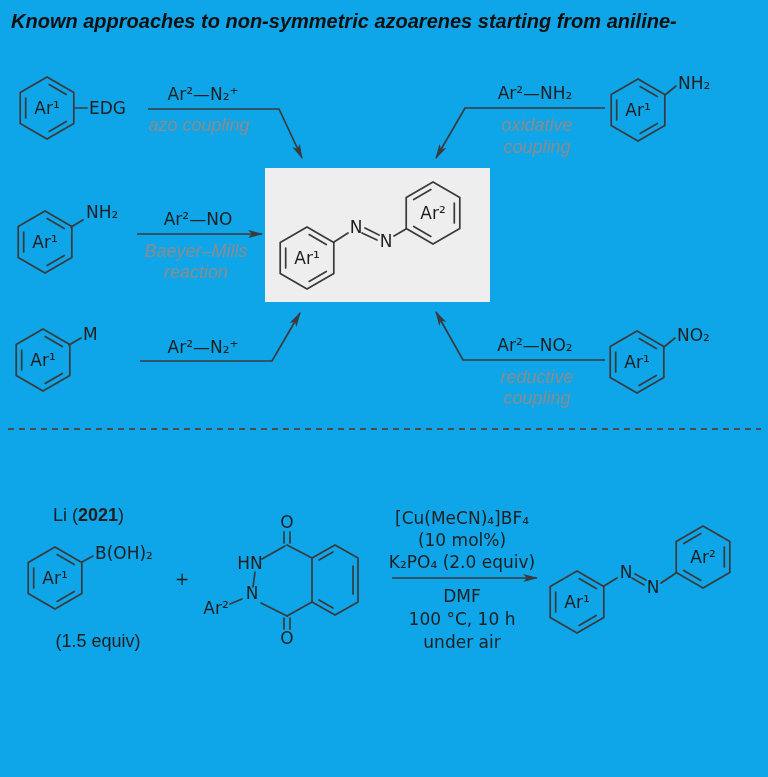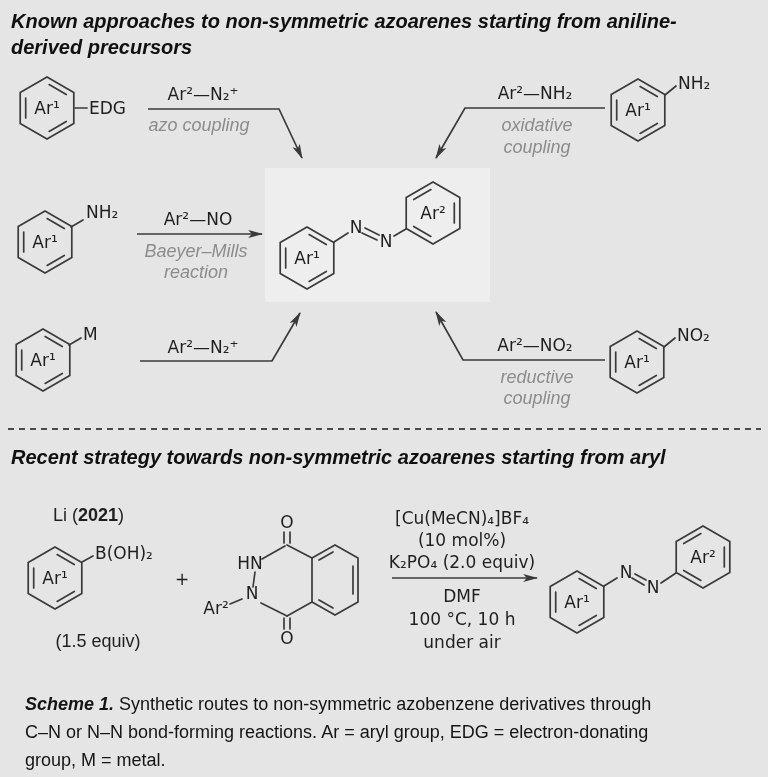--- a/index.html
+++ b/index.html
@@ -1,16 +1,16 @@
 <!DOCTYPE html>
 <html><head>
 <meta charset="utf-8">
 <style>
   html,body{margin:0;padding:0;background:#fff;}
-  #fig{position:relative;width:768px;height:777px;background:#e5e5e5;
+  #fig{position:relative;width:768px;height:777px;background:#0ea5e9;
        font-family:"Liberation Sans",sans-serif;color:#1f1f1f;overflow:hidden;}
   .heading{position:absolute;left:11px;width:750px;
            font:italic bold 20px/26px "Liberation Sans",sans-serif;color:#101010;}
   #heading1{top:8px;}
   #heading2{top:444px;}
   svg.scheme{position:absolute;left:0;}
   #svg1{top:60px;}
   #svg2{top:488px;}
   .bond{stroke:#3a3a3a;stroke-width:1.7;fill:none;stroke-linecap:round;}
   .arrow{stroke:#3a3a3a;stroke-width:1.7;fill:none;}
@@ -24,21 +24,20 @@
            font:18px/28px "Liberation Sans",sans-serif;color:#141414;}
   .bi{font-weight:bold;font-style:italic;}
 </style>
 </head>
 <body>
 
 <div id="fig">
 
   <div id="heading1" class="heading">
     <div>Known approaches to non-symmetric azoarenes starting from aniline-</div>
-    <div>derived precursors</div>
   </div>
 
   <svg id="svg1" class="scheme" width="768" height="372" viewBox="0 60 768 372">
     <defs>
       <g id="benz">
         <path class="bond" d="M0,-31 L26.8,-15.5 L26.8,15.5 L0,31 L-26.8,15.5 L-26.8,-15.5 Z"></path>
         <line class="bond" x1="2.1" y1="-23.4" x2="19.3" y2="-13.5"></line>
         <line class="bond" x1="19.3" y1="13.5" x2="2.1" y2="23.4"></line>
         <line class="bond" x1="-21.3" y1="-10" x2="-21.3" y2="10"></line>
       </g>
@@ -128,21 +127,20 @@
       <g transform="translate(433,213)">
           <use href="#benz" transform="scale(-1,1)"></use>
         </g>
       <text class="ring-label" x="433" y="219">Ar²</text>
     </g>
 
     <line x1="8" y1="429" x2="761" y2="429" stroke="#4a4a4a" stroke-width="1.8" stroke-dasharray="6 5"></line>
   </svg>
 
   <div id="heading2" class="heading">
-    <div>Recent strategy towards non-symmetric azoarenes starting from aryl</div>
   </div>
 
   <svg id="svg2" class="scheme" width="768" height="180" viewBox="0 488 768 180">
 
     <text class="plain18" x="53" y="521"><tspan>Li (</tspan><tspan class="b">2021</tspan><tspan>)</tspan></text>
 
     <g>
       <use href="#benz" transform="translate(55,578)"></use>
       <text class="ring-label" x="55" y="584">Ar¹</text>
       <line class="bond" x1="82" y1="562" x2="93" y2="556"></line>
@@ -193,19 +191,14 @@
       <line class="bond" x1="632" y1="578" x2="644" y2="585"></line>
       <text class="ring-label" x="653" y="593">N</text>
       <line class="bond" x1="661" y1="583" x2="676" y2="573"></line>
       <g transform="translate(703,557)">
           <use href="#benz" transform="scale(-1,1)"></use>
         </g>
       <text class="ring-label" x="703" y="563">Ar²</text>
     </g>
   </svg>
 
-  <div id="caption">
-    <div><span class="bi">Scheme 1.</span><span> Synthetic routes to non-symmetric azobenzene derivatives through</span></div>
-    <div>C–N or N–N bond-forming reactions. Ar = aryl group, EDG = electron-donating</div>
-    <div>group, M = metal.</div>
-  </div>
 
 </div>
 
 </body></html>

